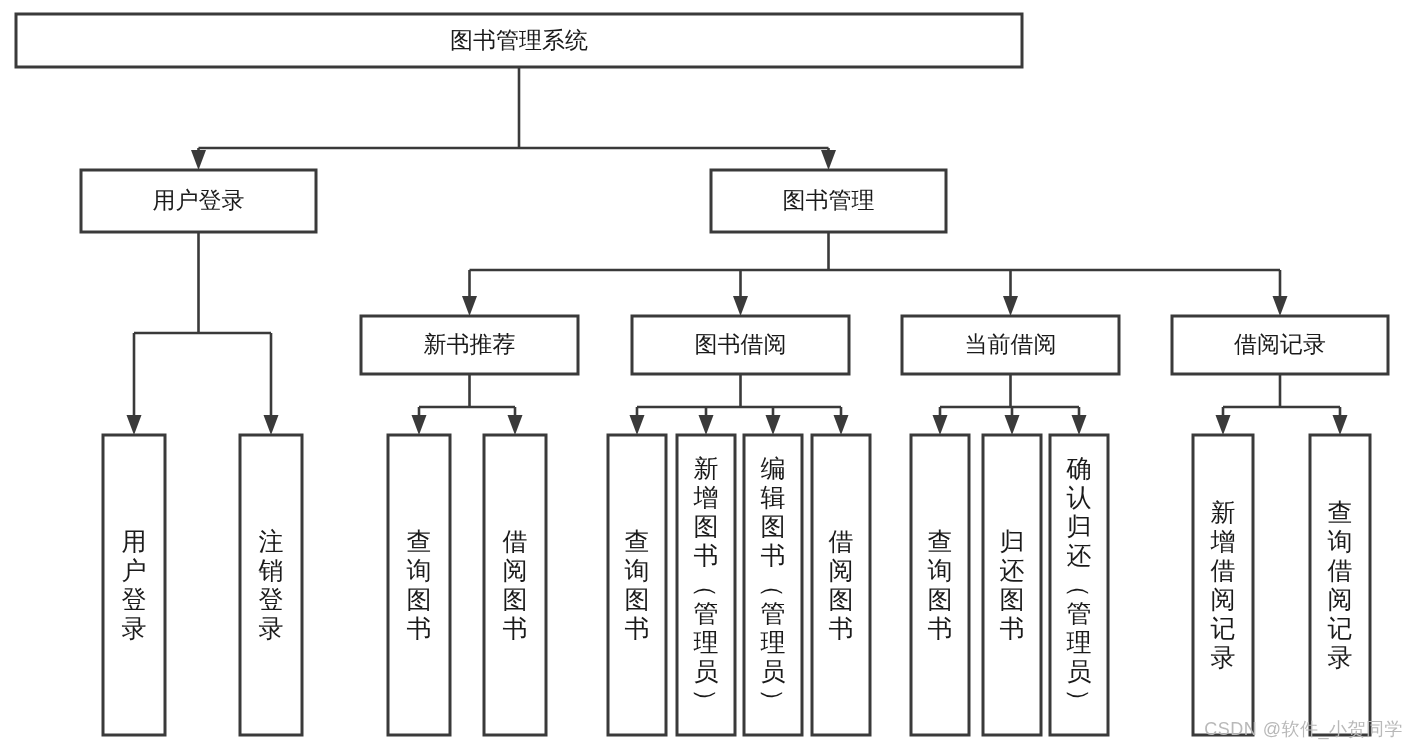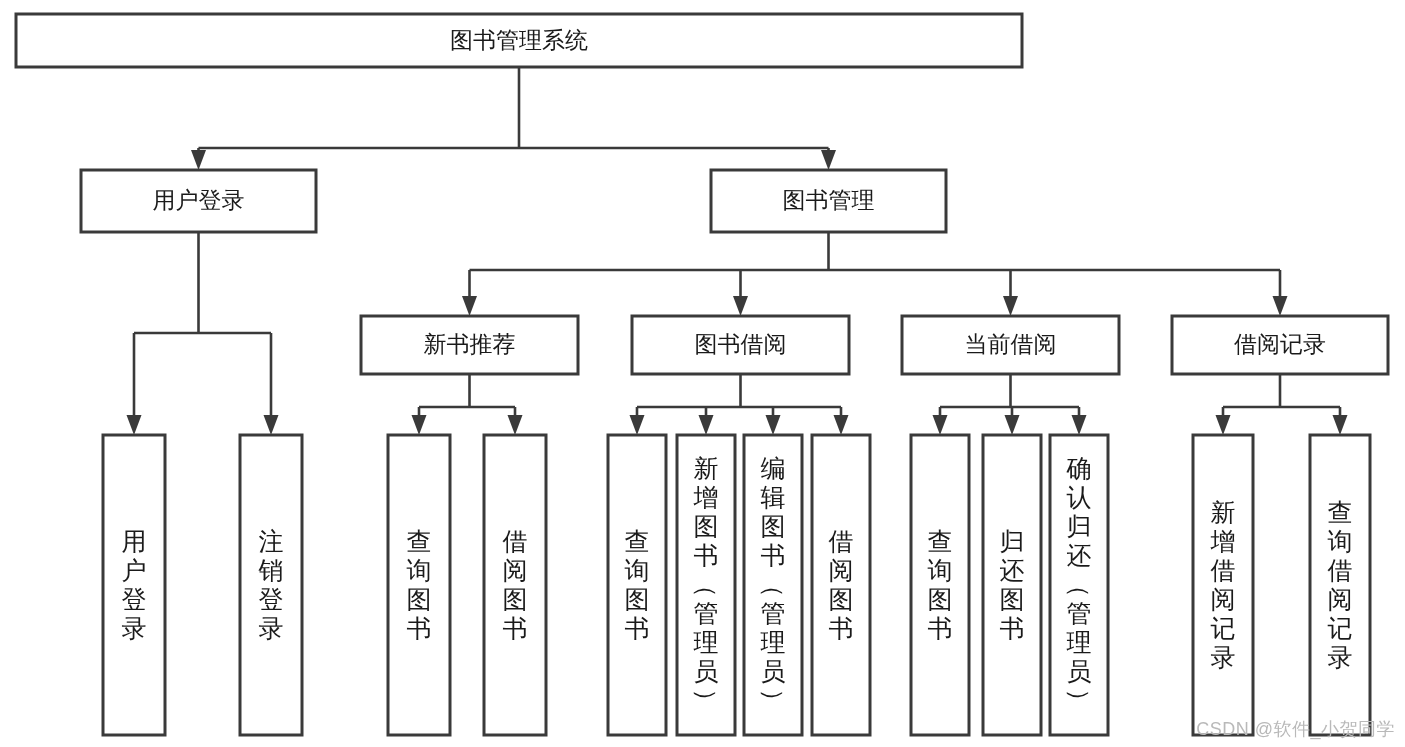--- a/index.html
+++ b/index.html
@@ -44,21 +44,21 @@
     dominant-baseline: middle;
   }
   .node-label-v {
     font-family: "Liberation Sans", "DejaVu Sans", sans-serif;
     font-size: 25px;
     fill: #1a1a1a;
     text-anchor: middle;
   }
   .watermark {
     position: absolute;
-    right: 10px;
+    right: 2px;
     bottom: 6px;
     font-family: "Liberation Sans", "DejaVu Sans", sans-serif;
     font-size: 18px;
     color: #b9b9b9;
     letter-spacing: 0.5px;
     white-space: nowrap;
     user-select: none;
   }
 </style>
 </head>

